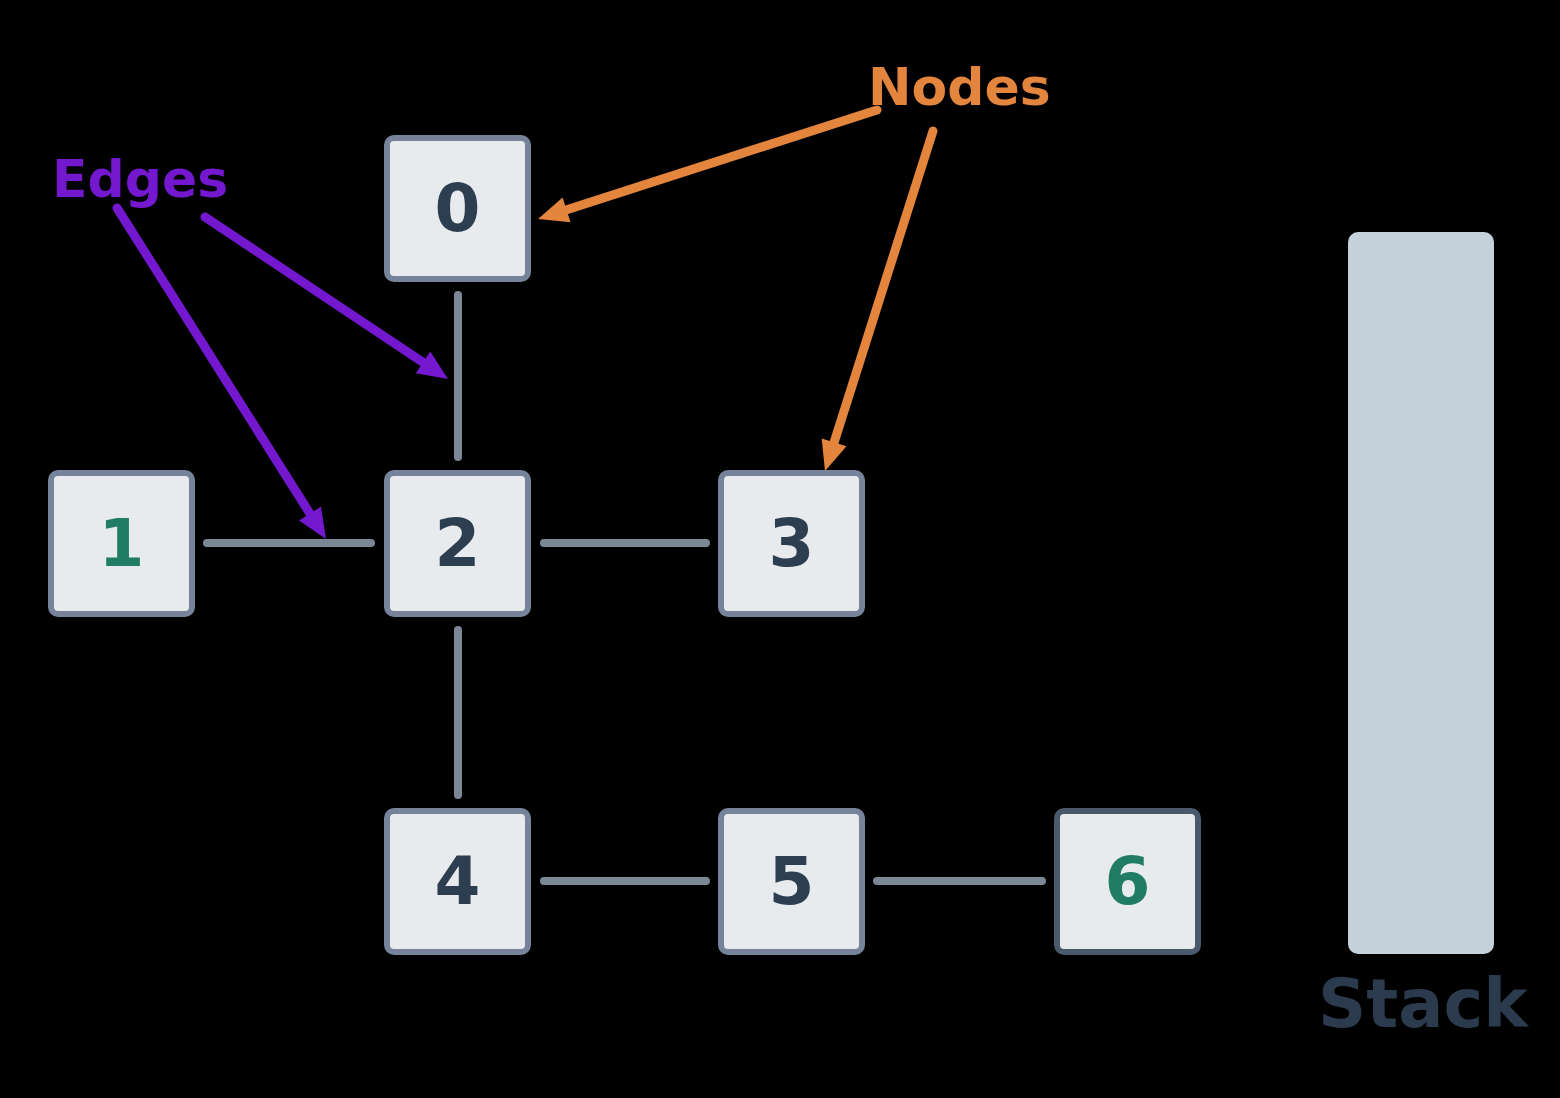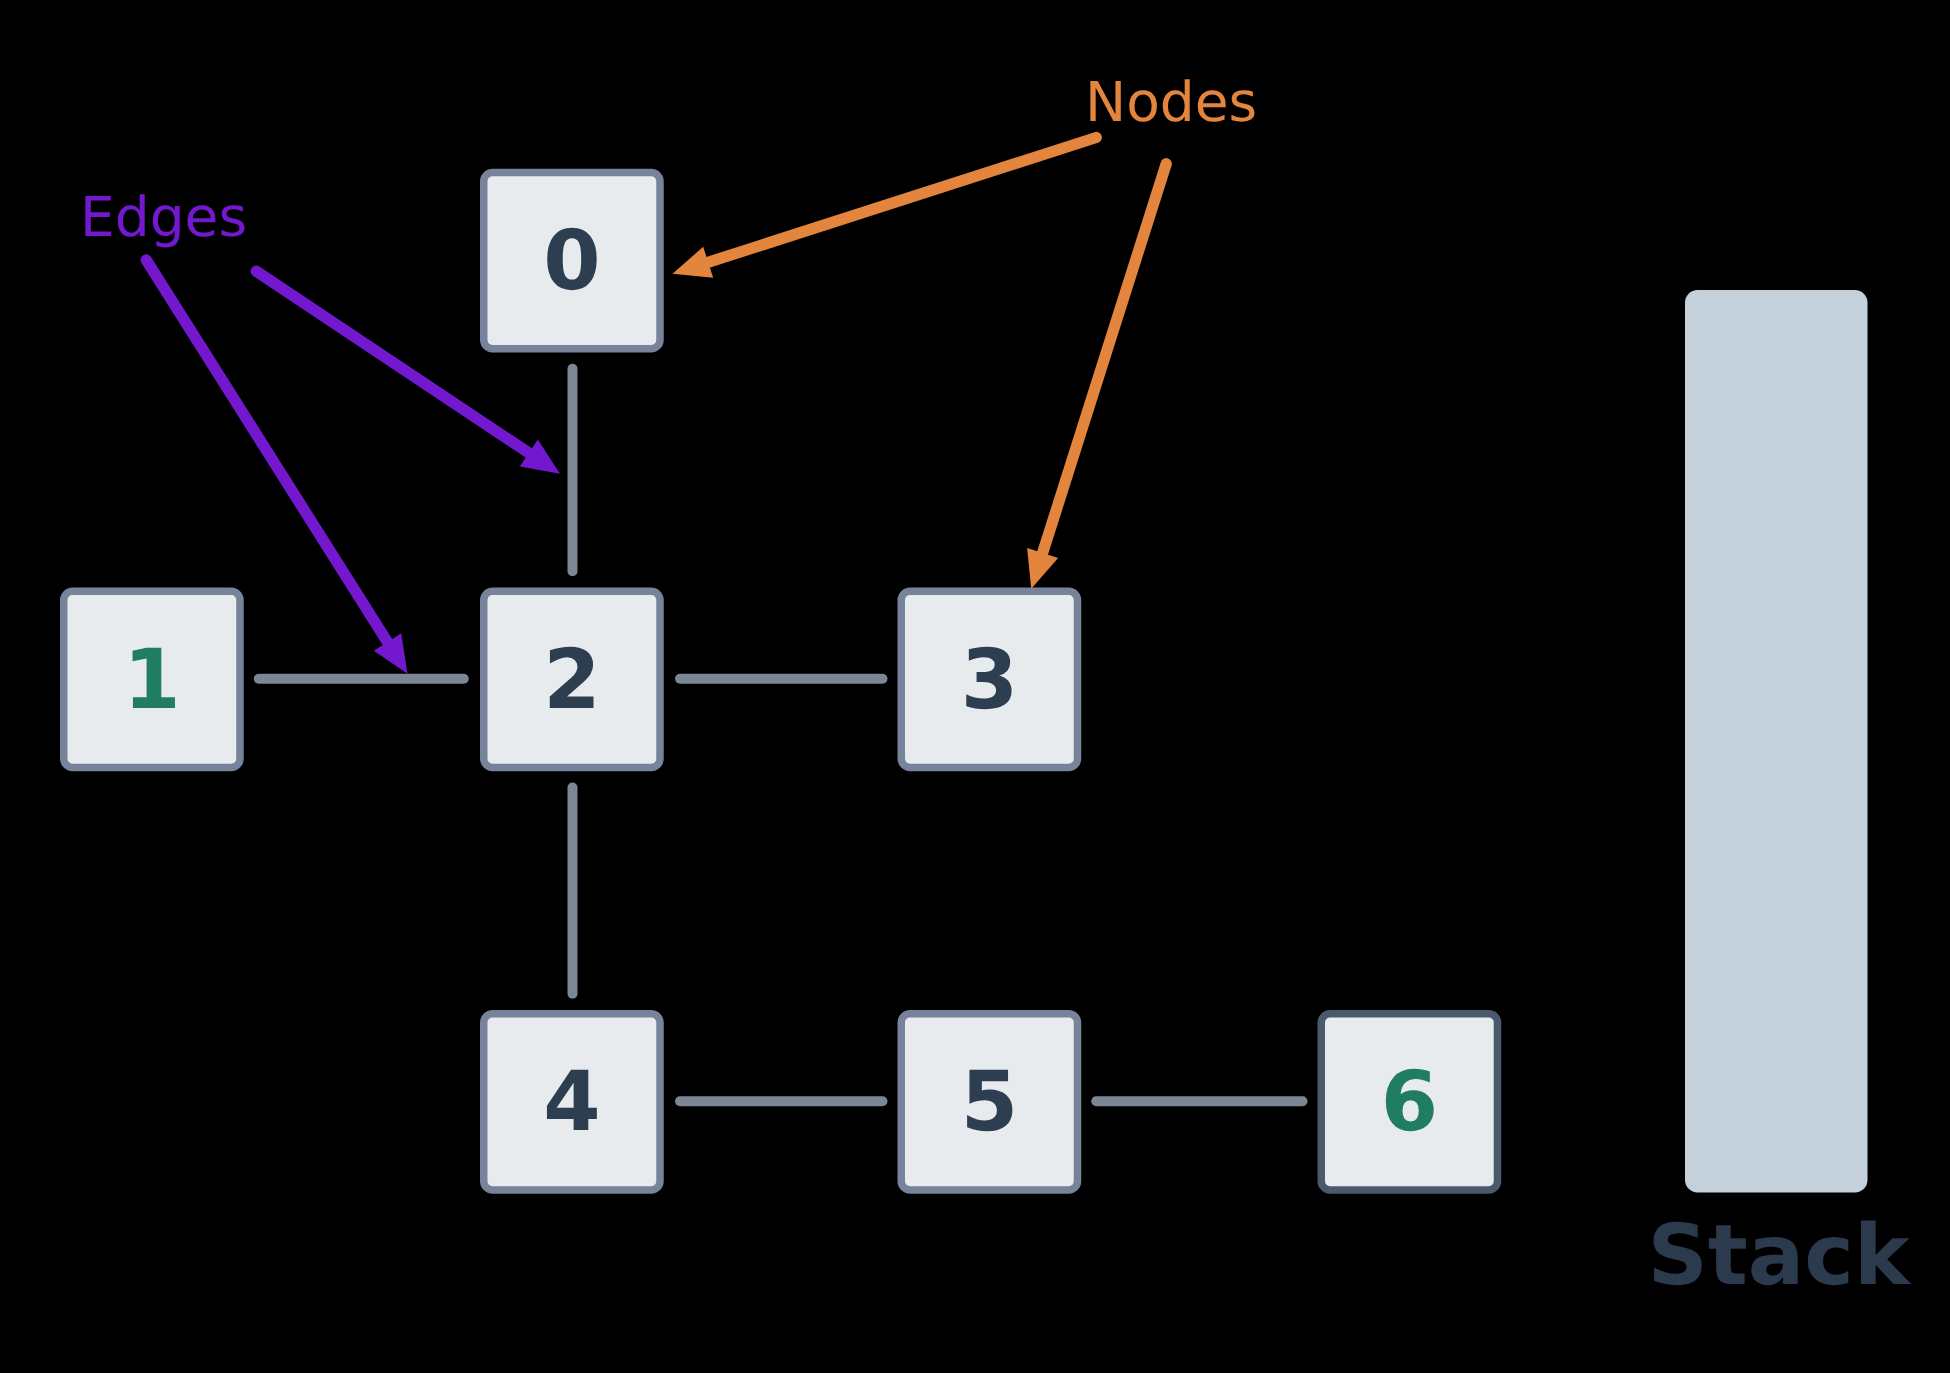--- a/index.html
+++ b/index.html
@@ -35,26 +35,26 @@
     border-radius: 10px;
     font-weight: bold;
     font-size: 66px;
     color: var(--node-text, #2c3e50);
   }
   .node.green  { color: var(--node-text-green, #207c63); }
   .node.dark-border { border-color: var(--node-border-dark, #4a5a6c); }
 
   .anno {
     position: absolute;
-    font-weight: normal;
-    font-size: 44px;
+    font-weight: bold;
+    font-size: 52px;
     line-height: 1;
     white-space: nowrap;
   }
-  #edges-label { left: 52px;  top: 153px; color: var(--purple, #7418cf); margin-left: 12px; }
+  #edges-label { left: 52px;  top: 153px; color: var(--purple, #7418cf); }
   #nodes-label { left: 868px; top: 61px;  color: var(--orange, #e4853e); }
 
   #stack-rect {
     position: absolute;
     left: 1348px; top: 232px;
     width: 146px; height: 722px;
     border-radius: 10px;
     background: var(--stack-fill, #c4d0da);
   }
   #stack-label {

